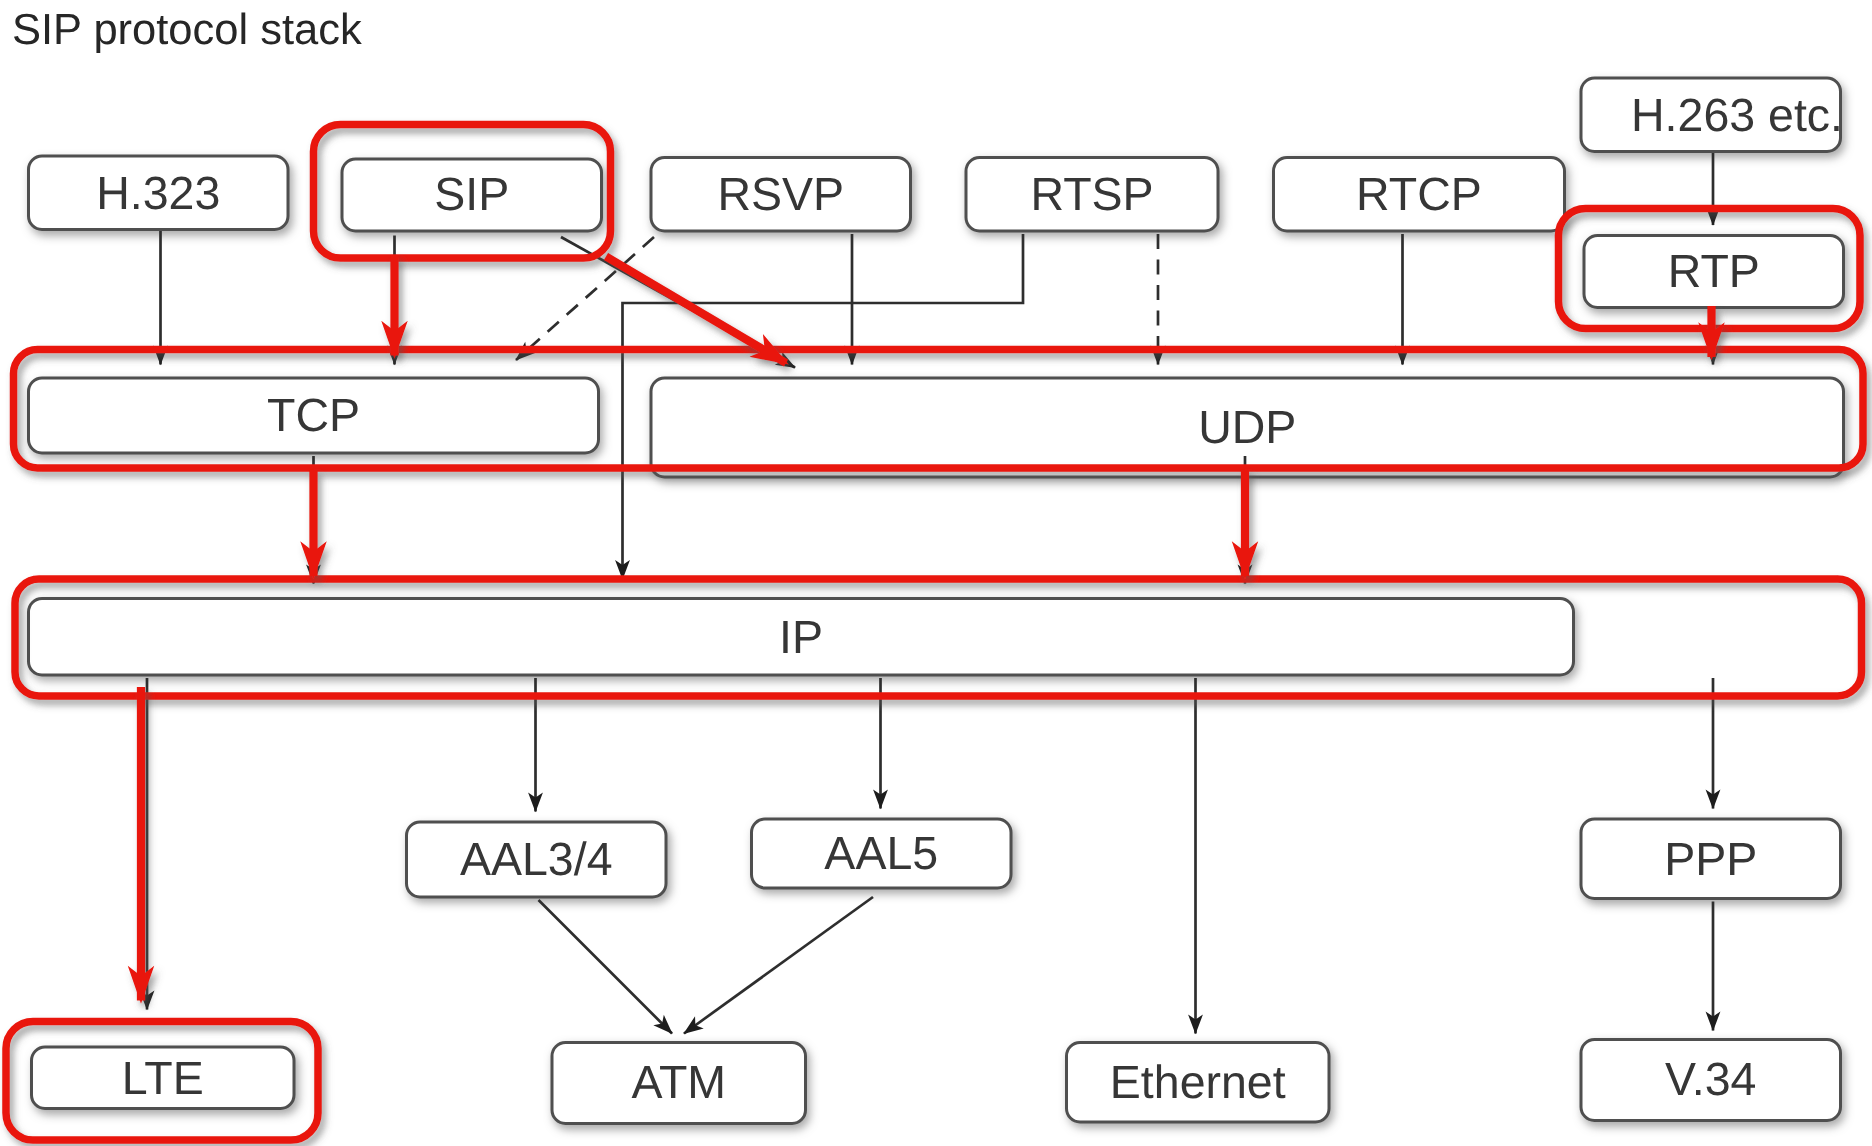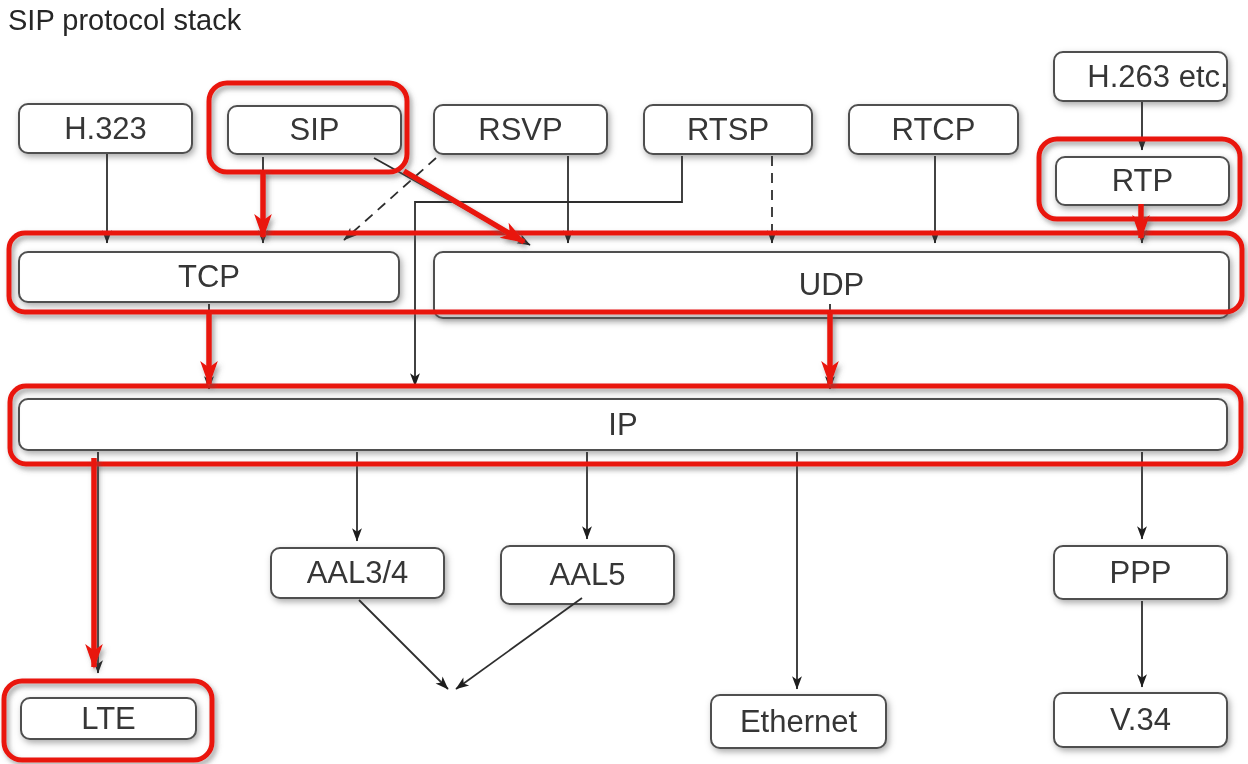--- a/index.html
+++ b/index.html
@@ -47,49 +47,52 @@
     </div>
   <div class="node" style="left:227px;top:105px;width:175px;height:50px;">
       <span>SIP</span>
     </div>
   <div class="node" style="left:433px;top:104px;width:175px;height:51px;">
       <span>RSVP</span>
     </div>
   <div class="node" style="left:643px;top:104px;width:170px;height:51px;">
       <span>RTSP</span>
     </div>
-  <div class="node" style="left:848px;top:104px;width:171px;height:51px;">
+  <div class="node" style="left:848px;top:104px;width:196px;height:51px;">
       <span>RTCP</span>
     </div>
   <div class="node" style="left:1053px;top:51px;width:175px;height:51px;padding-left:35px;">
       <span>H.263 etc.</span>
     </div>
   <div class="node" style="left:1055px;top:156px;width:175px;height:50px;">
       <span>RTP</span>
     </div>
   <div class="node" style="left:18px;top:251px;width:382px;height:52px;">
       <span>TCP</span>
     </div>
   <div class="node" style="left:433px;top:251px;width:797px;height:68px;">
       <span>UDP</span>
     </div>
-  <div class="node" style="left:18px;top:398px;width:1210px;height:53px;">
+  <div class="node" style="left:18px;top:398px;width:1032px;height:53px;">
       <span>IP</span>
     </div>
   <div class="node" style="left:270px;top:547px;width:175px;height:52px;">
       <span>AAL3/4</span>
     </div>
-  <div class="node" style="left:500px;top:545px;width:175px;height:60px;">
+  <div class="node" style="left:500px;top:545px;width:175px;height:48px;">
       <span>AAL5</span>
     </div>
   <div class="node" style="left:1053px;top:545px;width:175px;height:55px;">
       <span>PPP</span>
     </div>
   <div class="node" style="left:20px;top:697px;width:177px;height:43px;align-items:center;">
       <span>LTE</span>
+    </div>
+  <div class="node" style="left:367px;top:694px;width:171px;height:56px;">
+      <span>ATM</span>
     </div>
   <div class="node" style="left:710px;top:694px;width:177px;height:55px;">
       <span>Ethernet</span>
     </div>
   <div class="node" style="left:1053px;top:692px;width:175px;height:56px;">
       <span>V.34</span>
     </div>
 
   <svg id="wires" viewBox="0 0 1248 764">
     <defs>

